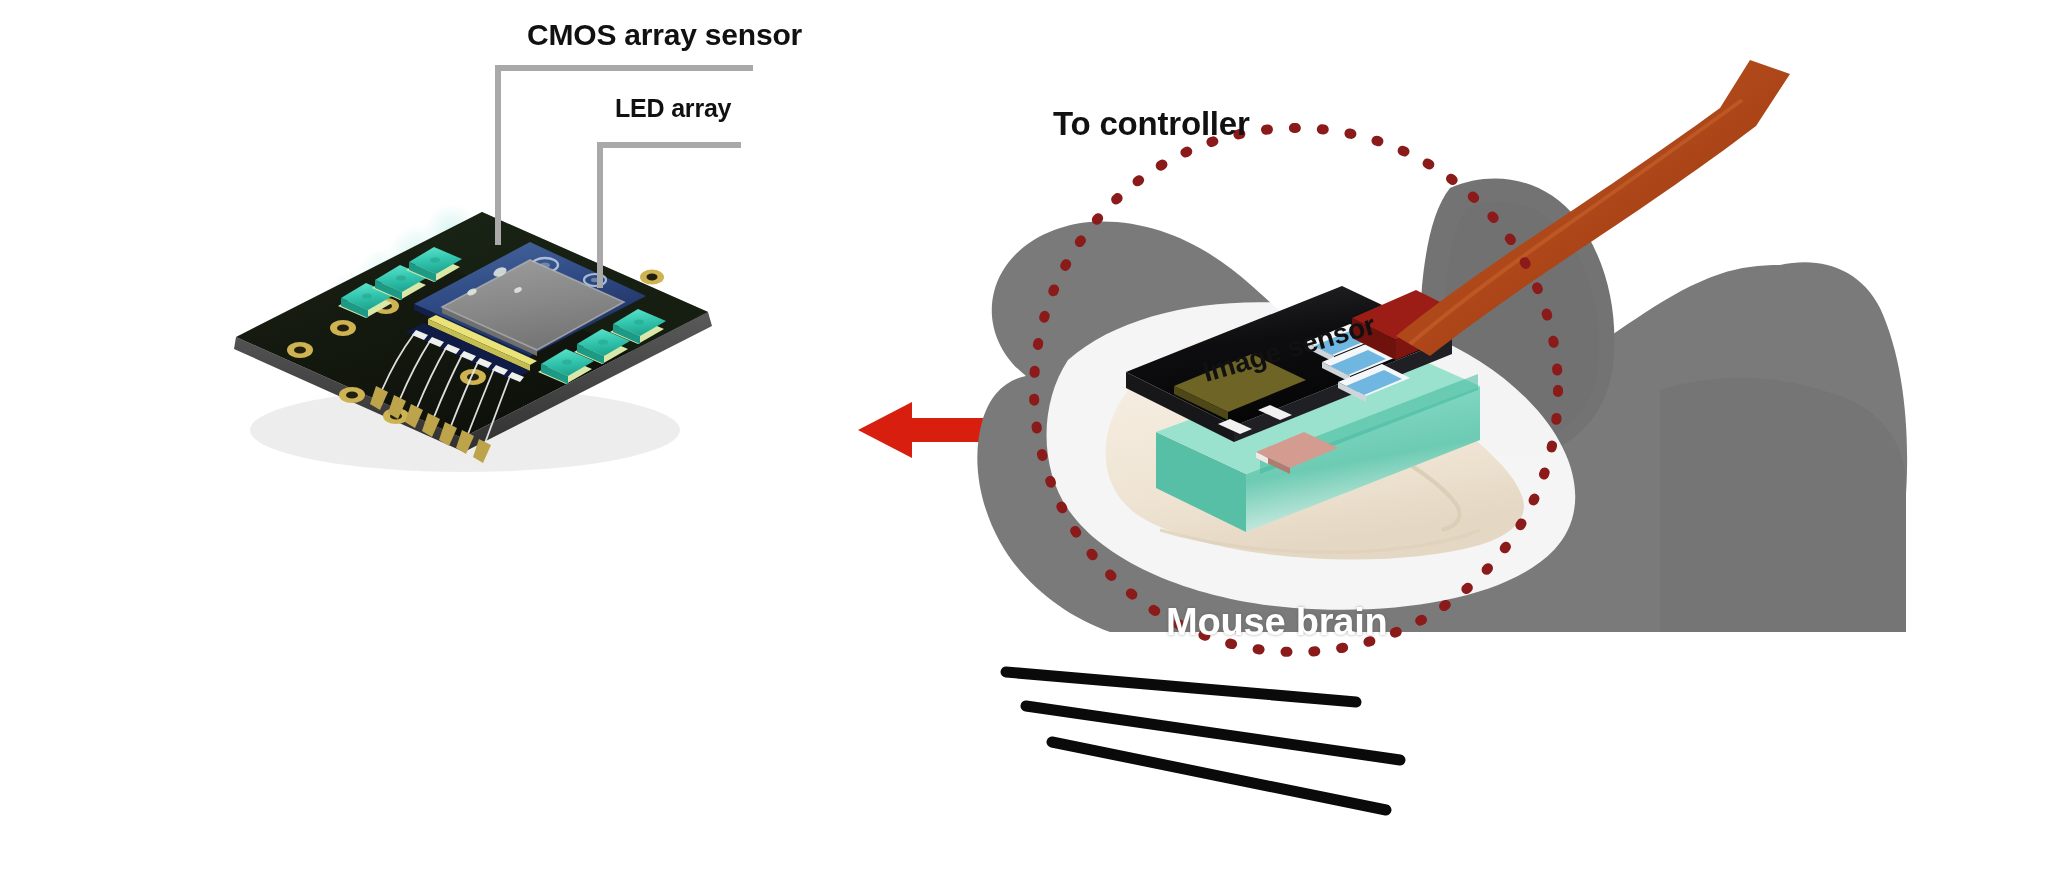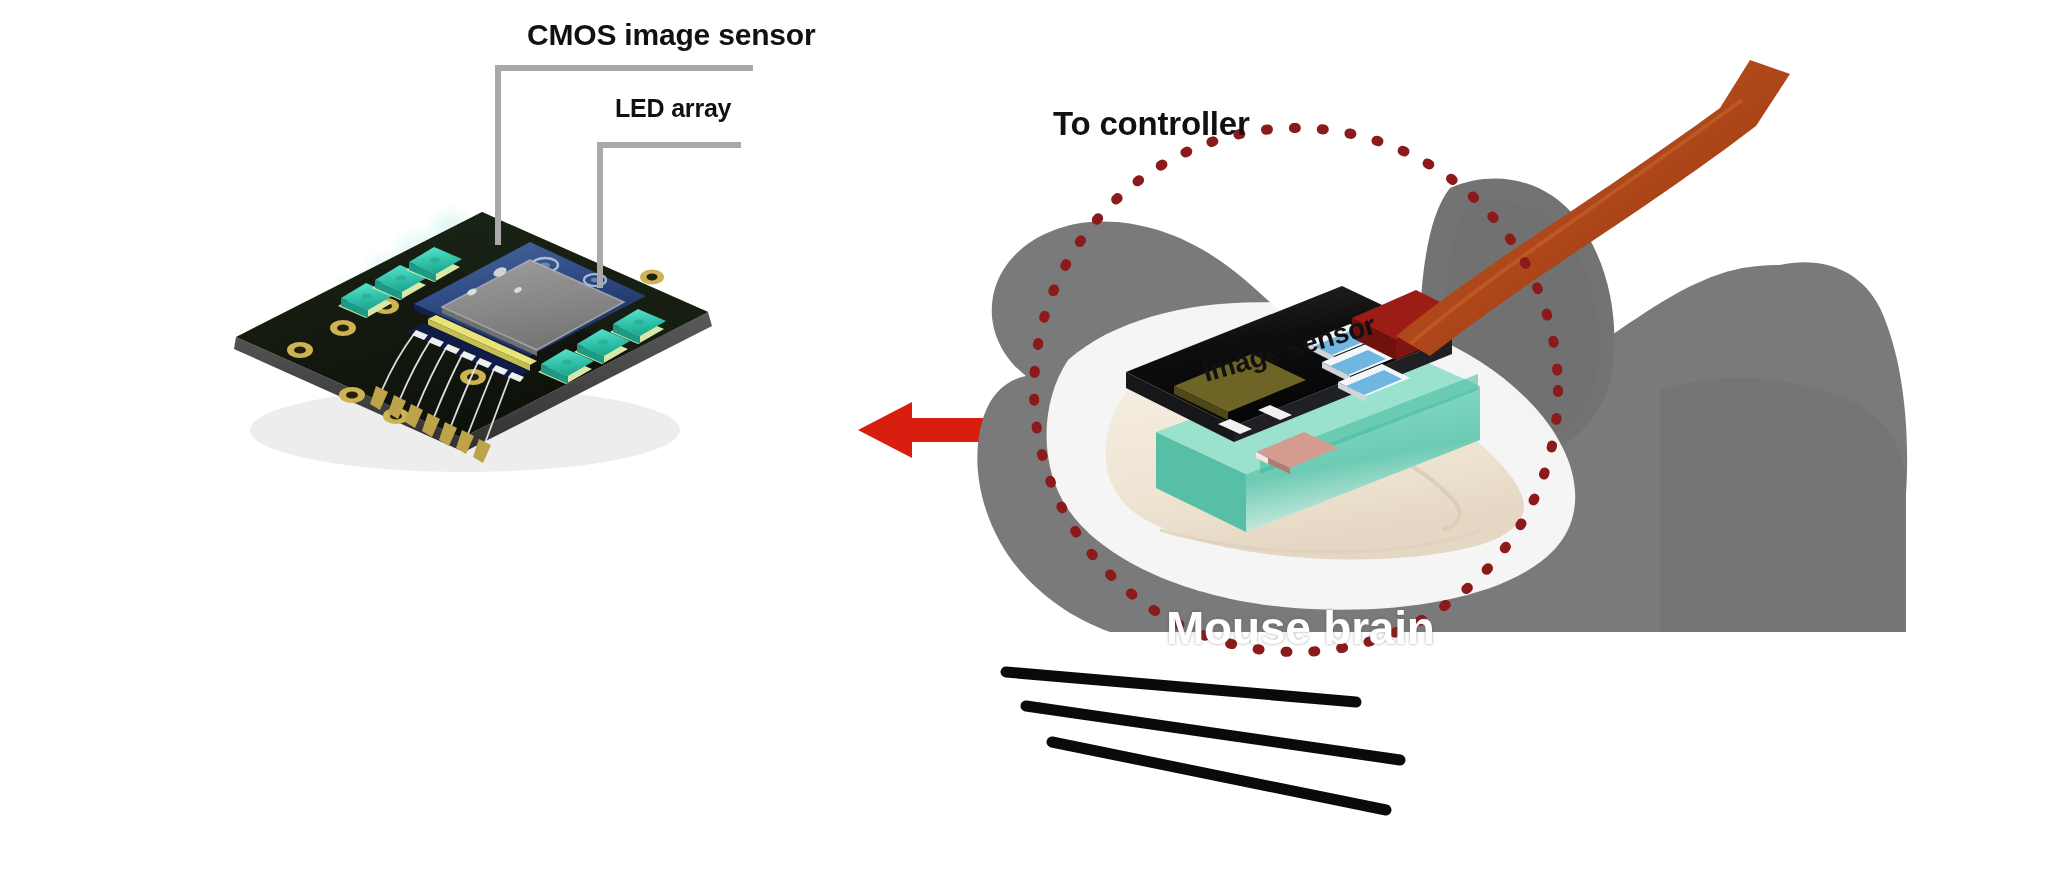--- a/index.html
+++ b/index.html
@@ -6,21 +6,21 @@
   body{width:2055px;height:869px;position:relative;overflow:hidden;
        font-family:"Liberation Sans",sans-serif;}
   #stage{position:absolute;left:0;top:0;width:2055px;height:869px;background:#ffffff;}
   .abs{position:absolute;}
   svg{display:block;overflow:visible;}
 
   .lbl{position:absolute;font-weight:bold;color:#111;white-space:nowrap;letter-spacing:-0.2px;}
   .lbl-cmos{left:527px;top:18px;font-size:30px;}
   .lbl-led{left:615px;top:94px;font-size:25px;}
   .lbl-ctrl{left:1053px;top:105px;font-size:33px;}
-  .lbl-brain{left:1166px;top:601px;font-size:46px;color:#ffffff;
+  .lbl-brain{left:1166px;top:601px;font-size:38px;color:#ffffff;
              text-shadow:0 0 3px rgba(80,80,80,.55);}
   .lbl-imgsensor{left:1199px;top:358px;font-size:28px;color:#111;
              transform:rotate(-16deg);transform-origin:left top;}
 </style>
 </head>
 <body>
 
 <div id="stage">
 
   <svg class="abs" style="left:200px;top:100px;" width="560" height="400">
@@ -204,21 +204,21 @@
   </svg>
 
   <svg class="abs" style="left:480px;top:60px;" width="310" height="200">
     <path d="M 18,8 L 270,8 M 18,8 L 18,182" stroke="#a9a9a9" stroke-width="6" fill="none" stroke-linecap="square"></path>
   </svg>
 
   <svg class="abs" style="left:570px;top:137px;" width="200" height="160">
     <path d="M 30,8 L 168,8 M 30,8 L 30,148" stroke="#a9a9a9" stroke-width="6" fill="none" stroke-linecap="square"></path>
   </svg>
 
-  <div class="lbl lbl-cmos">CMOS image sensor</div>
+  <div class="lbl lbl-cmos">CMOS array sensor</div>
   <div class="lbl lbl-led">LED array</div>
 
   <svg class="abs" style="left:840px;top:395px;" width="340" height="70">
     <path d="M 18,35 L 72,7 L 72,23 L 330,23 L 330,47 L 72,47 L 72,63 Z" fill="#d81f0f"></path>
   </svg>
 
   <svg class="abs" style="left:960px;top:60px;" width="1100" height="800">
     <defs>
       <linearGradient id="gCable" x1="0" y1="0" x2="1" y2="1">
         <stop offset="0%" stop-color="#c75a22"></stop>

